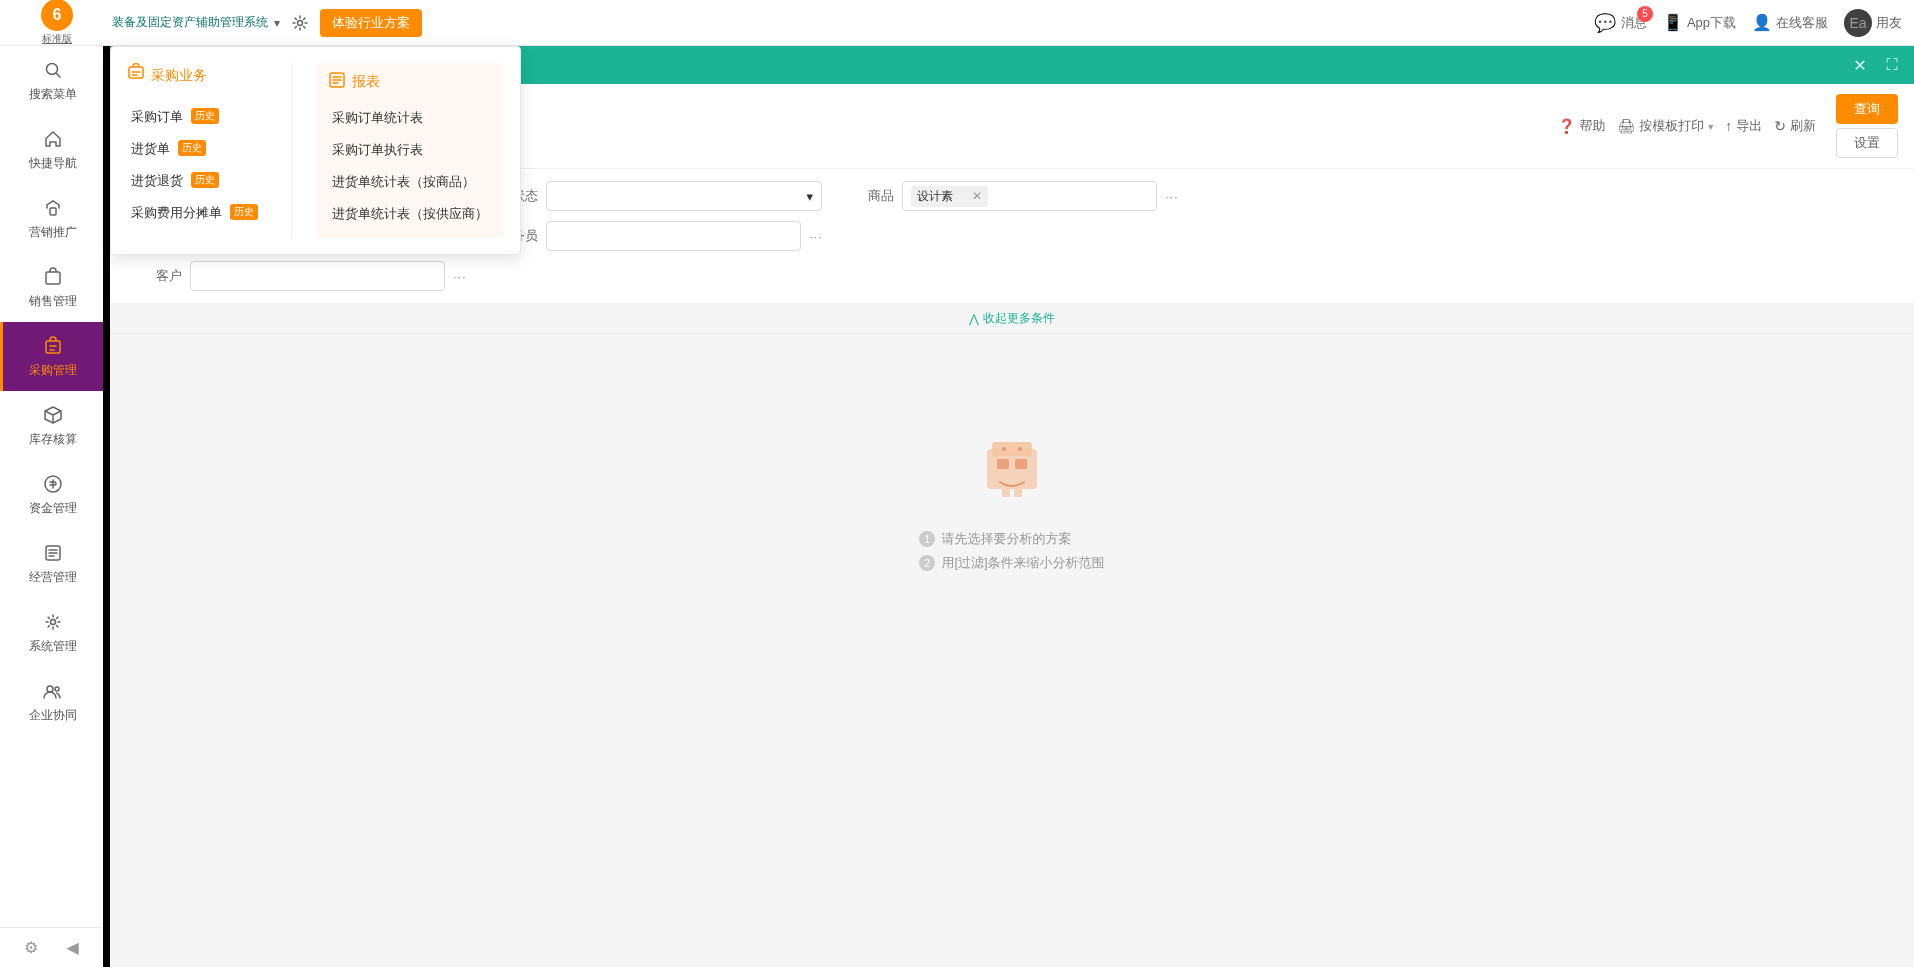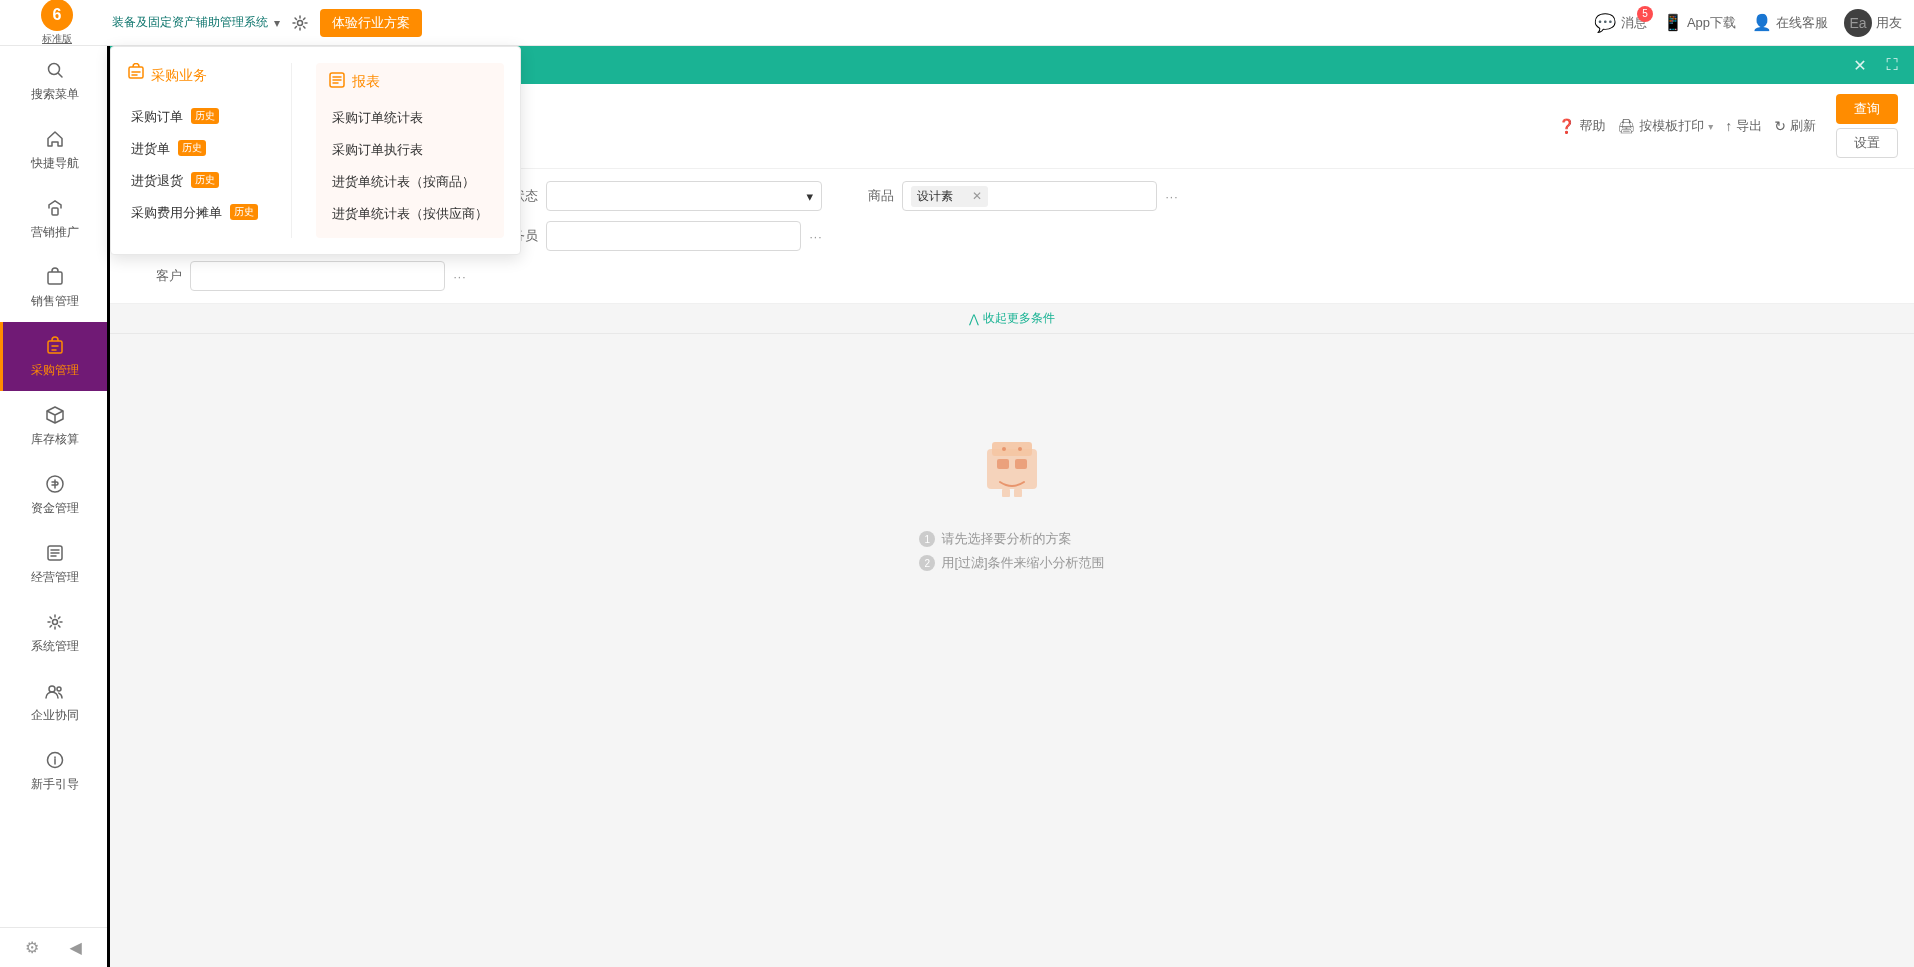--- a/index.html
+++ b/index.html
@@ -124,21 +124,21 @@
     
     .main-layout {
       display: flex;
       height: calc(100vh - 46px);
     }
 
     
     .sidebar {
       width: 110px;
       background: #fff;
-      border-right: 3px solid #000000;
+      border-right: 7px solid #000000;
       display: flex;
       flex-direction: column;
       overflow-y: auto;
       flex-shrink: 0;
     }
     .sidebar-item {
       display: flex;
       flex-direction: column;
       align-items: center;
       padding: 12px 8px;
@@ -614,29 +614,20 @@
     <div class="sidebar-item">
       <div class="sidebar-item-icon">
         <svg width="20" height="20" viewBox="0 0 20 20" fill="none">
             <circle cx="7" cy="8" r="3" stroke="#666" stroke-width="1.5"></circle>
             <circle cx="14" cy="8" r="2" stroke="#666" stroke-width="1.5"></circle>
             <path d="M1 17c0-3.31 2.69-6 6-6s6 2.69 6 6" stroke="#666" stroke-width="1.5" stroke-linecap="round"></path>
             <path d="M17 17c0-2.21-1.34-4.1-3.25-4.9" stroke="#666" stroke-width="1.5" stroke-linecap="round"></path>
           </svg>
       </div>
       <span class="sidebar-item-label">企业协同</span>
-    </div>
-    <div class="sidebar-item">
-      <div class="sidebar-item-icon">
-        <svg width="20" height="20" viewBox="0 0 20 20" fill="none">
-            <circle cx="10" cy="10" r="7.5" stroke="#666" stroke-width="1.5"></circle>
-            <path d="M10 9v5M10 7v1" stroke="#666" stroke-width="1.5" stroke-linecap="round"></path>
-          </svg>
-      </div>
-      <span class="sidebar-item-label">新手引导</span>
     </div>
     <div class="sidebar-bottom">
       <button class="sidebar-bottom-btn">⚙</button>
       <button class="sidebar-bottom-btn">◀</button>
     </div>
   </div>
 
   <div class="content-area">
 
     <div class="tab-bar">

